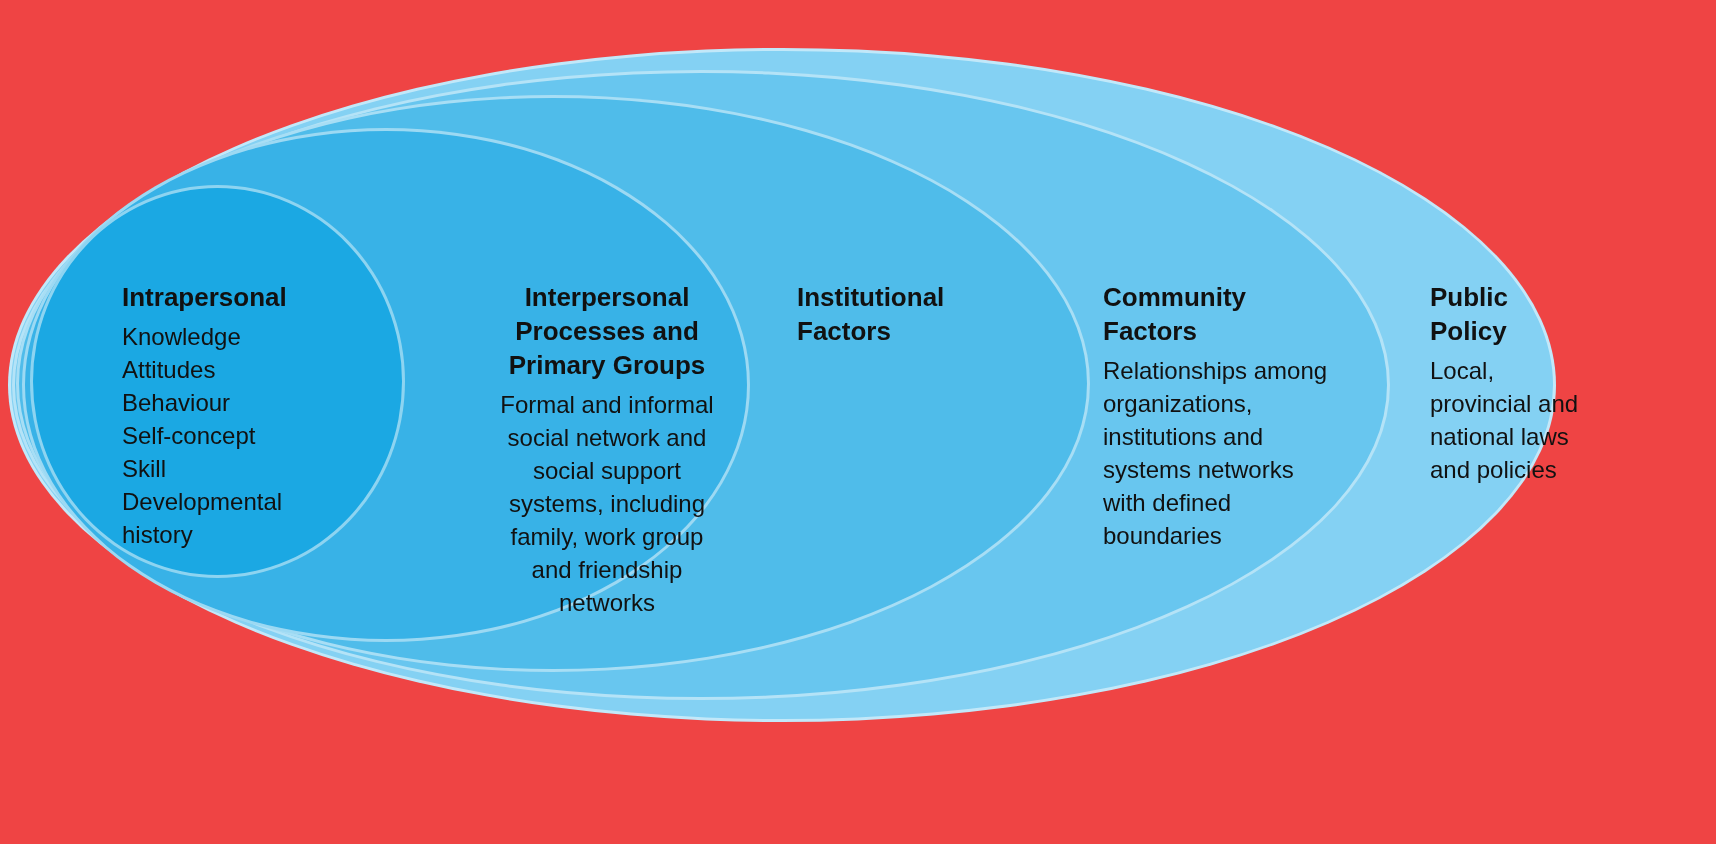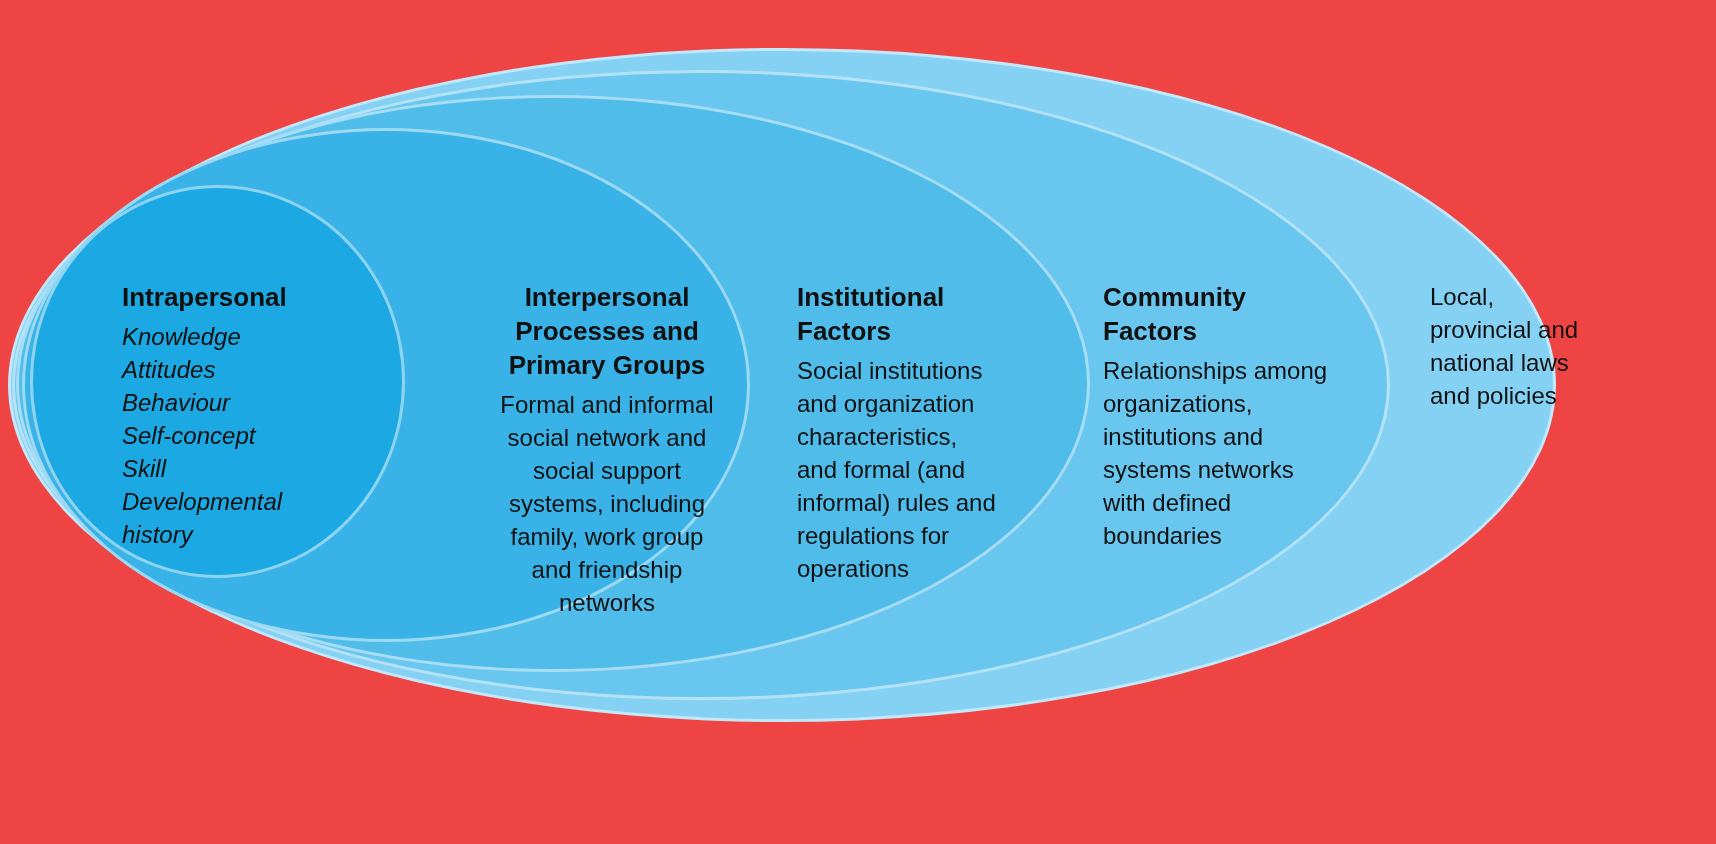--- a/index.html
+++ b/index.html
@@ -60,21 +60,21 @@
 <div class="stage">
 
   <div class="ring ring5" style="background: rgb(132, 209, 243); border-color: rgba(255, 255, 255, 0.5);"></div>
   <div class="ring ring4" style="background: rgb(104, 198, 239); border-color: rgba(255, 255, 255, 0.5);"></div>
   <div class="ring ring3" style="background: rgb(79, 188, 234); border-color: rgba(255, 255, 255, 0.5);"></div>
   <div class="ring ring2" style="background: rgb(56, 178, 231); border-color: rgba(255, 255, 255, 0.5);"></div>
   <div class="ring ring1" style="background: rgb(27, 168, 227); border-color: rgba(255, 255, 255, 0.5);"></div>
 
   <div class="col col1">
     <h2 class="ring-heading" style="color: rgb(17, 17, 17);">Intrapersonal</h2>
-    <p class="ring-body" style="color: rgb(17, 17, 17); font-style: italic;">Knowledge
+    <p class="ring-body" style="color: rgb(17, 17, 17);">Knowledge
 Attitudes
 Behaviour
 Self-concept
 Skill
 Developmental
 history</p>
   </div>
 
   <div class="col col2">
     <h2 class="ring-heading" style="color: rgb(17, 17, 17);">Interpersonal
@@ -85,40 +85,35 @@
 social support
 systems, including
 family, work group
 and friendship
 networks</p>
   </div>
 
   <div class="col col3">
     <h2 class="ring-heading" style="color: rgb(17, 17, 17);">Institutional
 Factors</h2>
-    <p class="ring-body" style="color: rgb(17, 17, 17);">Social institutions
-and organization
-characteristics,
-and formal (and
-informal) rules and
-regulations for
-operations</p>
   </div>
 
   <div class="col col4">
     <h2 class="ring-heading" style="color: rgb(17, 17, 17);">Community
 Factors</h2>
     <p class="ring-body" style="color: rgb(17, 17, 17);">Relationships among
 organizations,
 institutions and
 systems networks
 with defined
 boundaries</p>
   </div>
 
   <div class="col col5">
+    <h2 class="ring-heading" style="color: rgb(17, 17, 17);">Public
+Policy</h2>
     <p class="ring-body" style="color: rgb(17, 17, 17);">Local,
 provincial and
 national laws
 and policies</p>
   </div>
 
 </div>
 
 </body></html>

